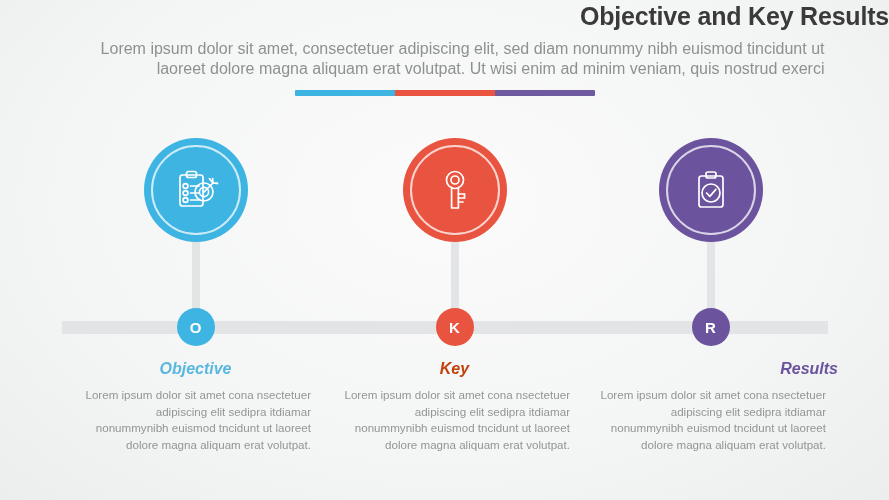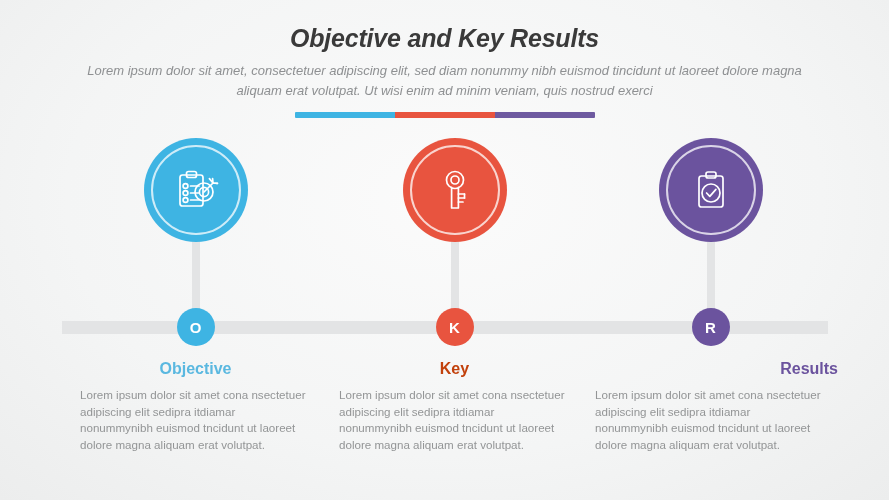--- a/index.html
+++ b/index.html
@@ -9,35 +9,33 @@
     overflow: hidden;
   }
   body {
     font-family: "Liberation Sans", sans-serif;
     background: radial-gradient(ellipse at 50% 40%, #fbfbfb 0%, #f4f5f5 60%, #eceded 100%);
     position: relative;
   }
 
   
   .header {
-    padding-top: 22px;
-    text-align: center;
-    font-style: italic;
+    text-align: right;
   }
   .title {
     font-size: 25px;
     font-weight: bold;
     color: #3a3a3a;
     letter-spacing: -0.2px;
     line-height: 32px;
   }
   .subtitle {
     margin: 7px auto 0;
     width: 760px;
-    font-size: 13px;
+    font-size: 16px;
     line-height: 20px;
     color: #8e9092;
     font-weight: 400;
   }
 
   
   .accent-bar {
     margin: 11px auto 0;
     width: 300px;
     height: 6px;
@@ -139,31 +137,32 @@
 
   
   .col-title {
     position: absolute;
     top: 228px;
     left: 0;
     width: 100%;
     text-align: center;
     font-size: 16px;
     font-weight: bold;
+    font-style: italic;
   }
   .col-title.blue   { color: #5ab8e0; }
   .col-title.red    { color: #c2410c; }
   .col-title.purple { color: #6b539e; text-align: right; }
 
   .col-desc {
     position: absolute;
     top: 255px;
     left: 12px;
     width: 231px;
-    text-align: left;
+    text-align: right;
     font-size: 11.6px;
     line-height: 16.5px;
     color: #939596;
   }
 </style>
 </head>
 <body>
 
 <div class="header">
   <div class="title">Objective and Key Results</div>

